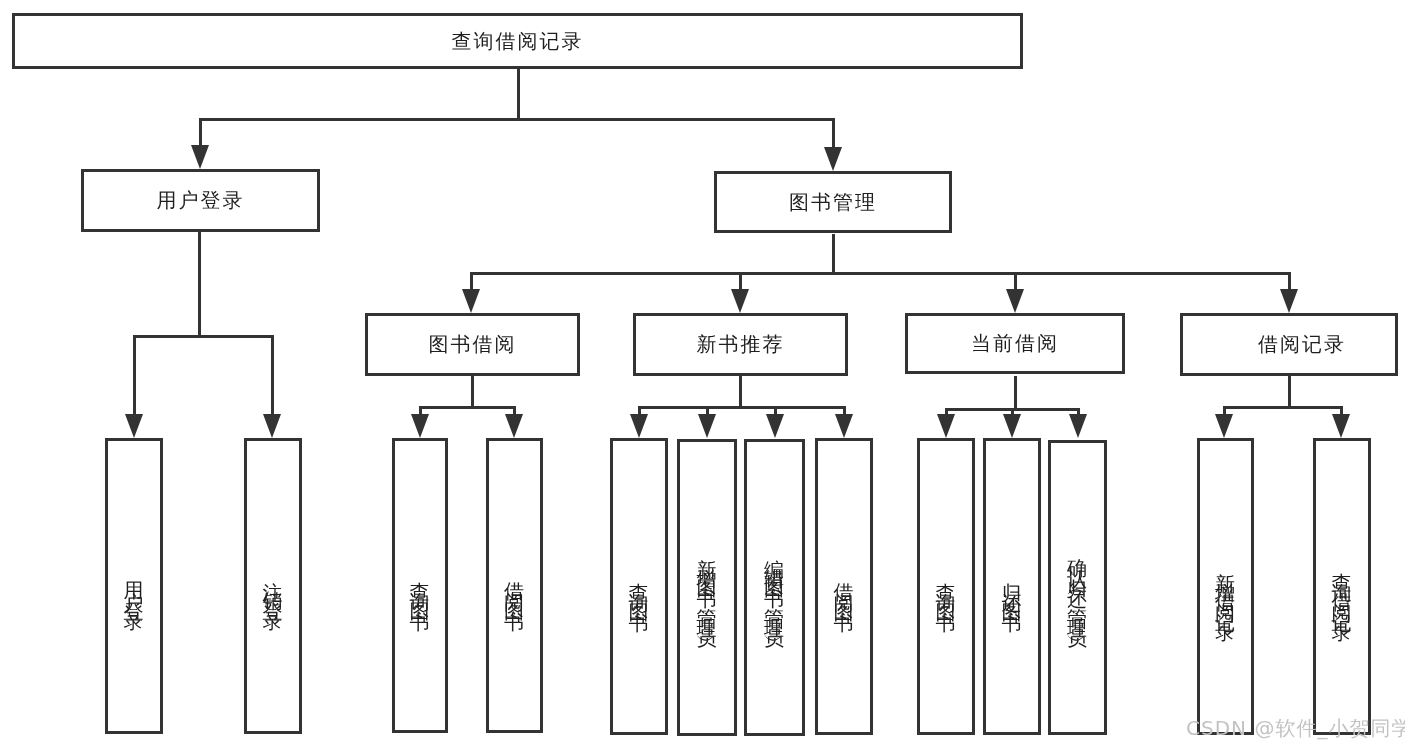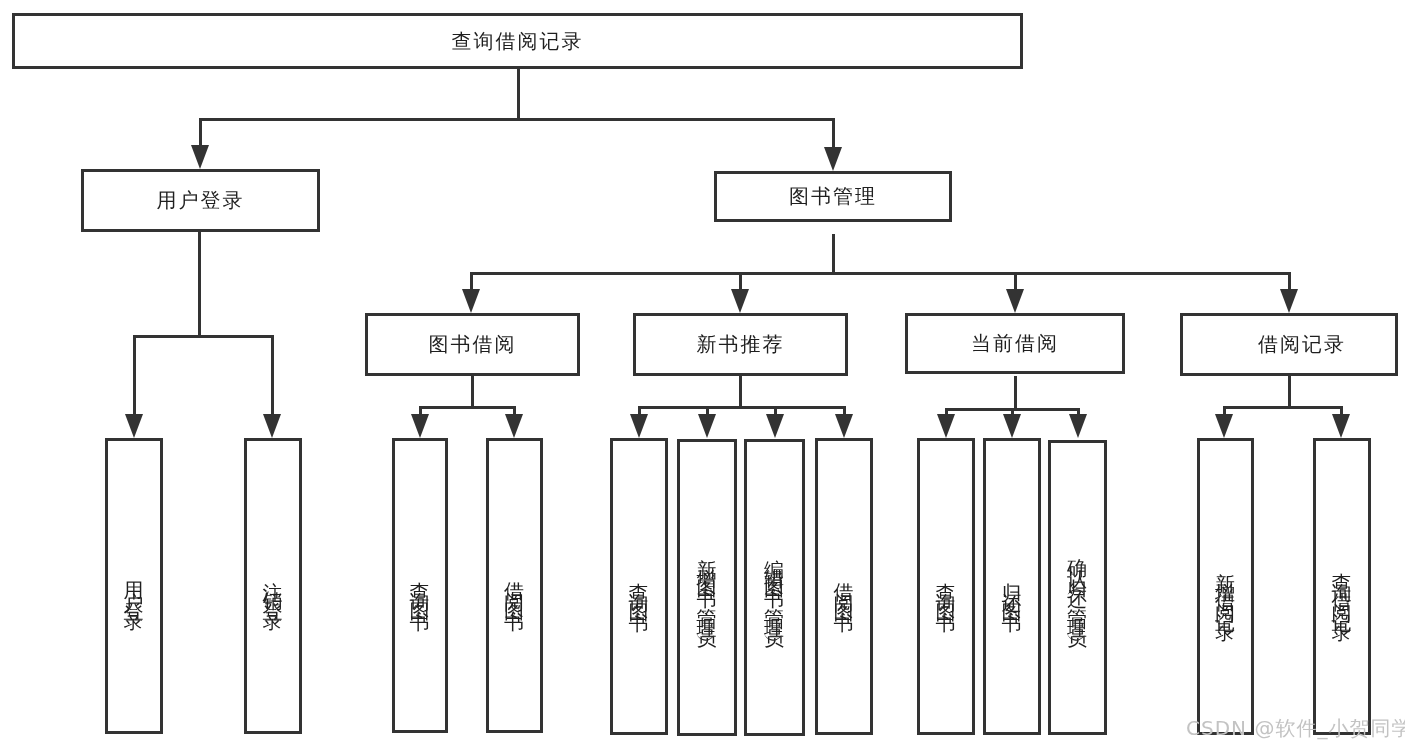--- a/index.html
+++ b/index.html
@@ -68,21 +68,21 @@
     <div class="hline" style="left:199px;top:118px;width:635px;"></div>
     <div class="vline" style="left:199px;top:118px;height:30px;"></div>
     <div class="arrowhead" style="left:191px;top:145px;"></div>
     <div class="vline" style="left:832px;top:118px;height:32px;"></div>
     <div class="arrowhead" style="left:824px;top:147px;"></div>
   </div>
 
   <div class="box" style="left:81px;top:169px;width:239px;height:63px;">
     <span>用户登录</span>
   </div>
-  <div class="box" style="left:714px;top:171px;width:238px;height:51px;">
+  <div class="box" style="left:714px;top:171px;width:238px;height:62px;">
     <span>图书管理</span>
   </div>
 
   <div>
     <div class="vline" style="left:198px;top:232px;height:105px;"></div>
     <div class="hline" style="left:133px;top:335px;width:140px;"></div>
     <div class="vline" style="left:133px;top:335px;height:81px;"></div>
     <div class="arrowhead" style="left:125px;top:414px;"></div>
     <div class="vline" style="left:271px;top:335px;height:81px;"></div>
     <div class="arrowhead" style="left:263px;top:414px;"></div>

